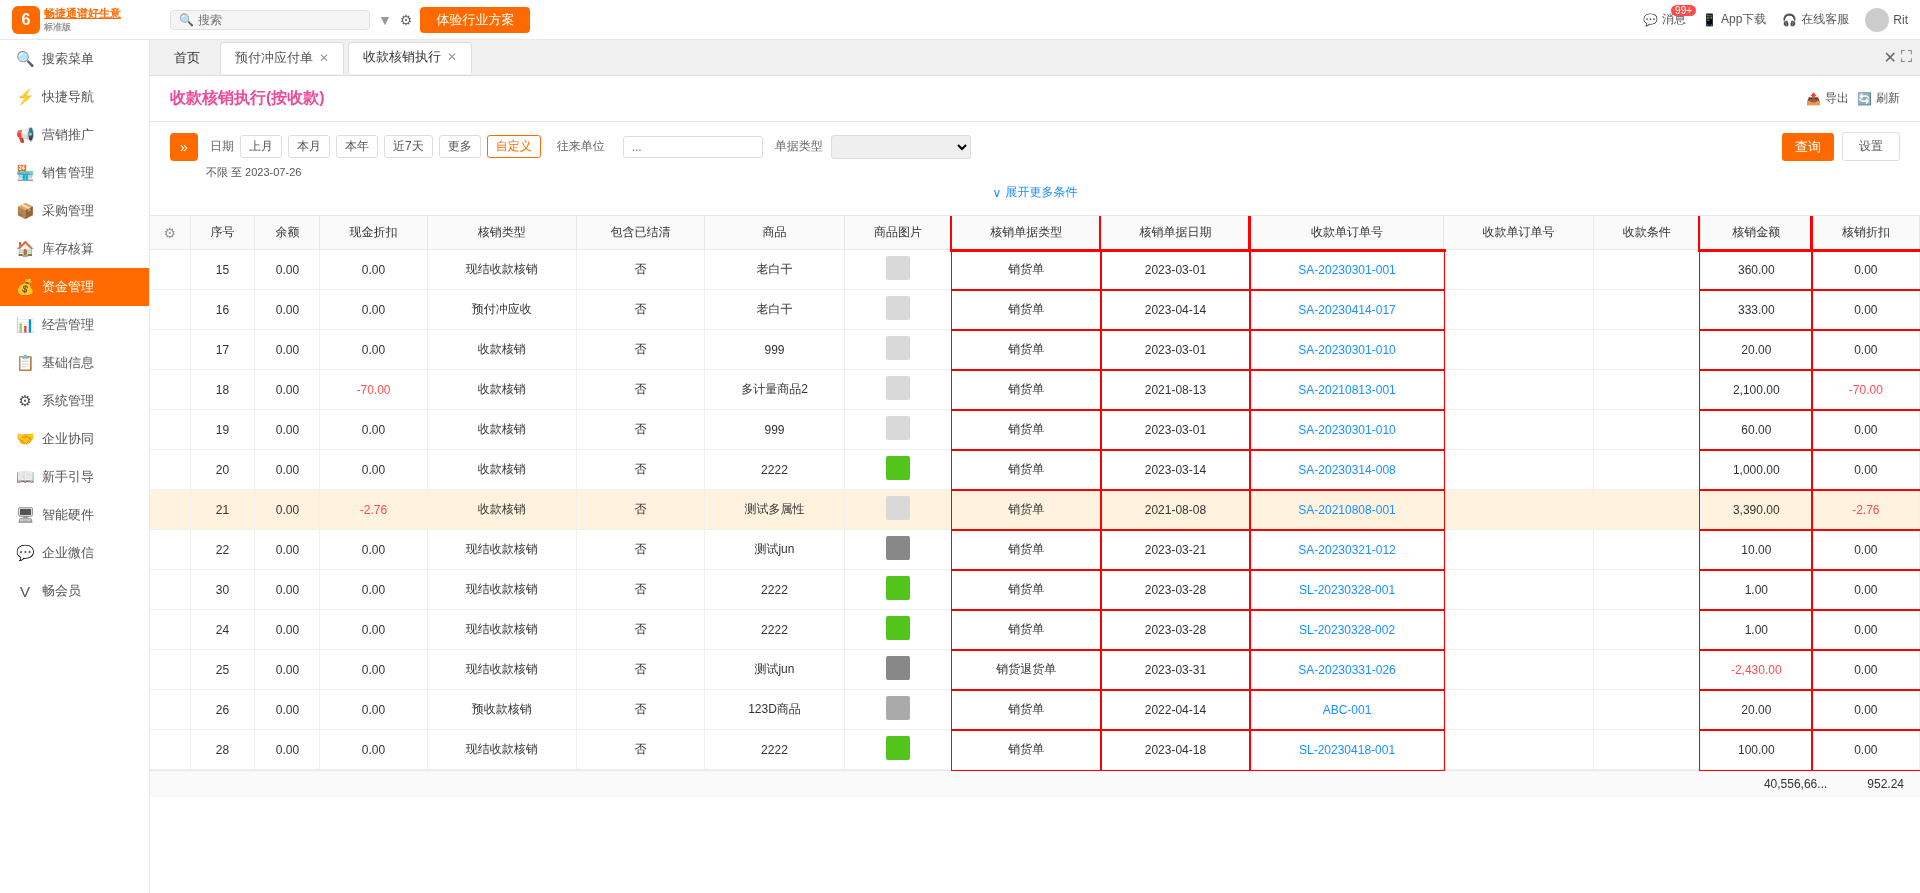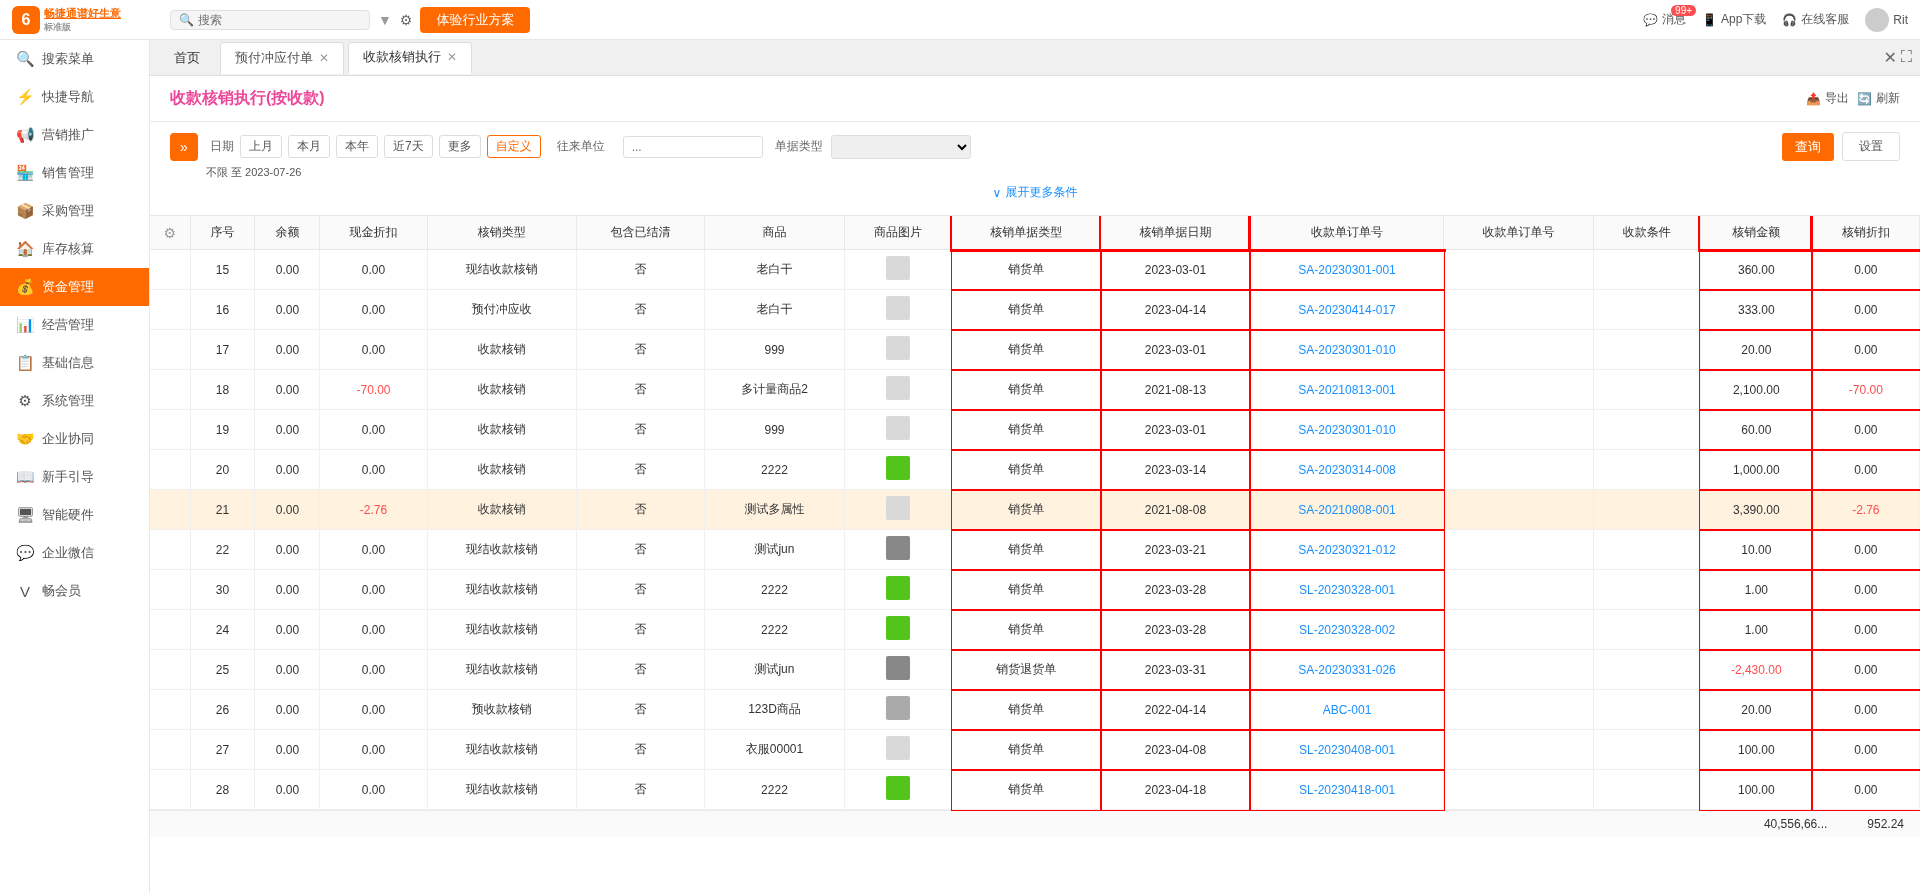--- a/index.html
+++ b/index.html
@@ -512,40 +512,20 @@
       <td style="outline:1px solid red;">销货单</td>
       <td style="outline:1px solid red;">2022-04-14</td>
       <td style="outline:1px solid red;"><a class="link-text">ABC-001</a></td>
       <td></td>
       <td></td>
       <td style="outline:1px solid red;" class="">20.00</td>
       <td style="outline:1px solid red;" class="">0.00</td>
     </tr>
               <tr>
                 <td></td>
-      <td>27</td>
-
-      <td>0.00</td>
-      <td class="">0.00</td>
-      <td>现结收款核销</td>
-      <td>否</td>
-      <td>衣服00001</td>
-      <td>
-        <span style="display:inline-block;width:24px;height:24px;background:#d9d9d9;border-radius:2px;"></span>
-      </td>
-      <td style="outline:1px solid red;">销货单</td>
-      <td style="outline:1px solid red;">2023-04-08</td>
-      <td style="outline:1px solid red;"><a class="link-text">SL-20230408-001</a></td>
-      <td></td>
-      <td></td>
-      <td style="outline:1px solid red;" class="">100.00</td>
-      <td style="outline:1px solid red;" class="">0.00</td>
-    </tr>
-              <tr>
-                <td></td>
       <td>28</td>
 
       <td>0.00</td>
       <td class="">0.00</td>
       <td>现结收款核销</td>
       <td>否</td>
       <td>2222</td>
       <td>
         <span style="display:inline-block;width:24px;height:24px;background:#52c41a;border-radius:2px;"></span>
       </td>

